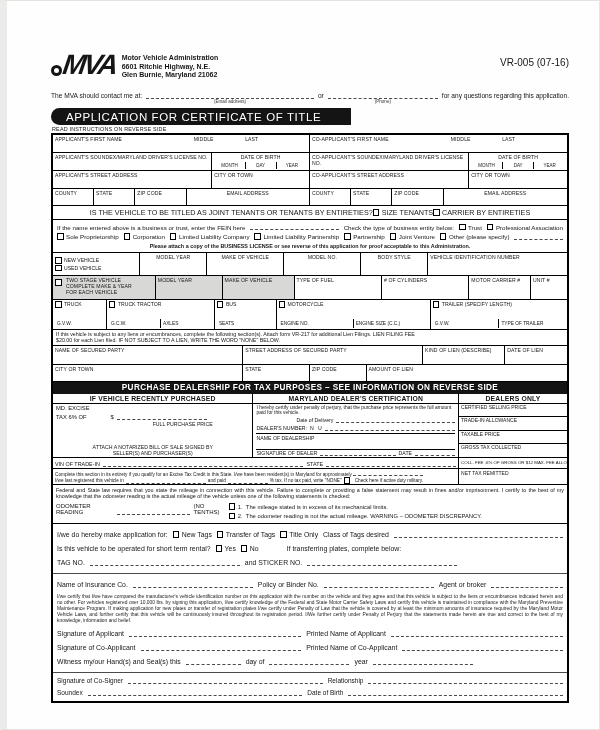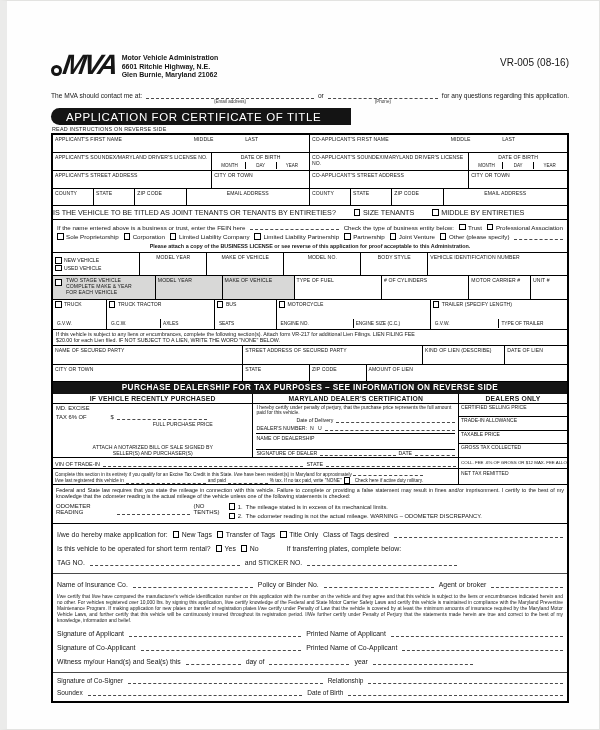--- a/index.html
+++ b/index.html
@@ -29,21 +29,21 @@
   .c.nb{border-right:none}
   .lb{font-size:5.1px;letter-spacing:.1px}
   .h18{height:18px}.h17{height:17px}.h23{height:23px}.h24{height:24px}.h30{height:30px}.h19{height:19px}
   .mdy{display:flex;margin-top:auto}
   .mdy .m{flex:1;text-align:center;font-size:4.5px;border-left:1px solid #000;line-height:7.5px}
   .mdy .m:first-child{border-left:none}
   .ctr{text-align:center}
   
   .cb{display:inline-block;width:6.5px;height:6.5px;border:1px solid #000;margin-right:2.5px;flex:none;background:#fff}
   .ck{display:inline-flex;align-items:center;white-space:nowrap}
-  .joint{font-size:7.2px;align-items:center;justify-content:flex-start;gap:18px;height:14px}
+  .joint{font-size:7.2px;align-items:center;justify-content:center;gap:0;height:14px}
   
   .biz{font-size:6.2px;padding:1px 4px;border-bottom:1px solid #000}
   .biz .l{display:flex;align-items:center;gap:5px;margin:2.5px 0;white-space:nowrap}
   .fl{display:inline-block;border-bottom:1px dashed #4a4a4a;height:6px}
   .grow{flex:1}
   .bold{font-weight:bold}
   .bar{background:#141414;color:#fff;font-weight:bold;font-size:8.2px;text-align:center;padding:1.5px 0;letter-spacing:.4px}
   .gray{background:#d8d8d7}
   .sub{display:flex;margin-top:auto}
   .sub .s{flex:1;font-size:4.8px;border-left:1px solid #000;padding:0 0 0 2px;line-height:9px;white-space:nowrap;overflow:hidden}
@@ -75,21 +75,21 @@
       <div class="logo">
         <span class="logo-o"></span>
         <span class="logo-text">MVA</span>
       </div>
       <div class="agency">
         <div>Motor Vehicle Administration</div>
         <div>6601 Ritchie Highway, N.E.</div>
         <div>Glen Burnie, Maryland 21062</div>
       </div>
     </div>
-    <div class="form-number">VR-005 (08-16)</div>
+    <div class="form-number">VR-005 (07-16)</div>
   </div>
 
   <div class="contact">
     <span>The MVA should contact me at:</span>
     <span class="blank grow">
           <span class="ln"></span>
           <span class="sb">(Email address)</span>
         </span>
     <span>or</span>
     <span class="blank w110">
@@ -193,21 +193,21 @@
     </div>
 
     <div class="r joint">
       <span>IS THE VEHICLE TO BE TITLED AS JOINT TENANTS OR TENANTS BY ENTIRETIES?</span>
       <span class="ck">
             <span class="cb"></span>
             <span>SIZE TENANTS</span>
           </span>
       <span class="ck">
             <span class="cb"></span>
-            <span>MIDDLE BY ENTIRETIES</span>
+            <span>CARRIER BY ENTIRETIES</span>
           </span>
     </div>
 
     <div class="biz">
       <div class="l">
         <span>If the name entered above is a business or trust, enter the FEIN here</span>
         <span class="fl w100"></span>
         <span>Check the type of business entity below:</span>
         <span class="ck">
               <span class="cb"></span>

